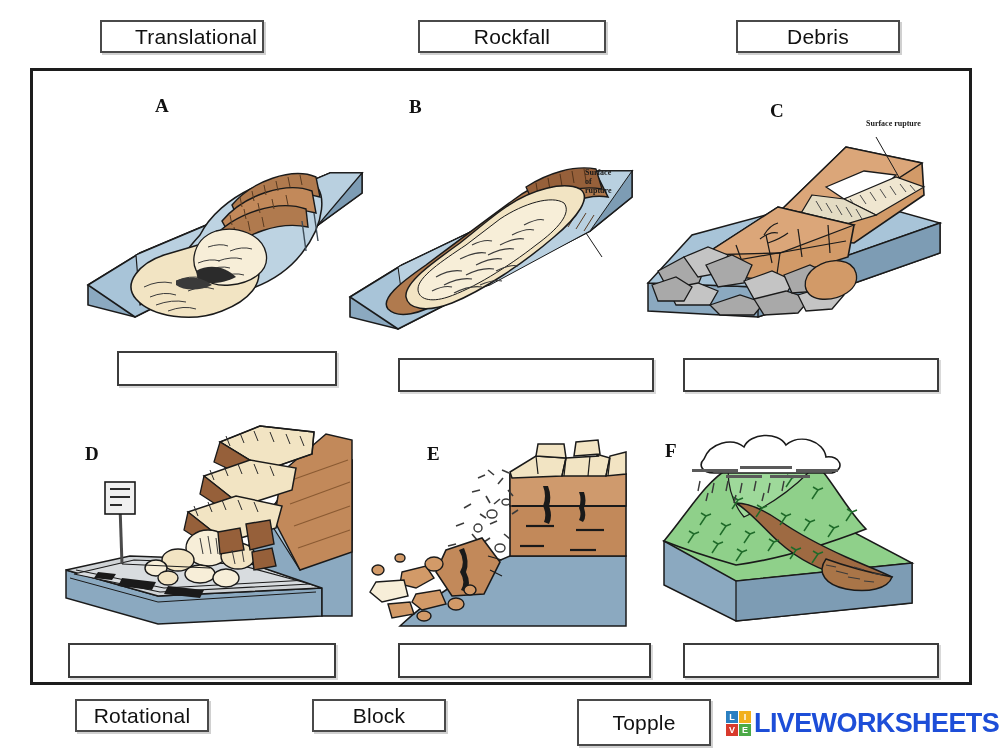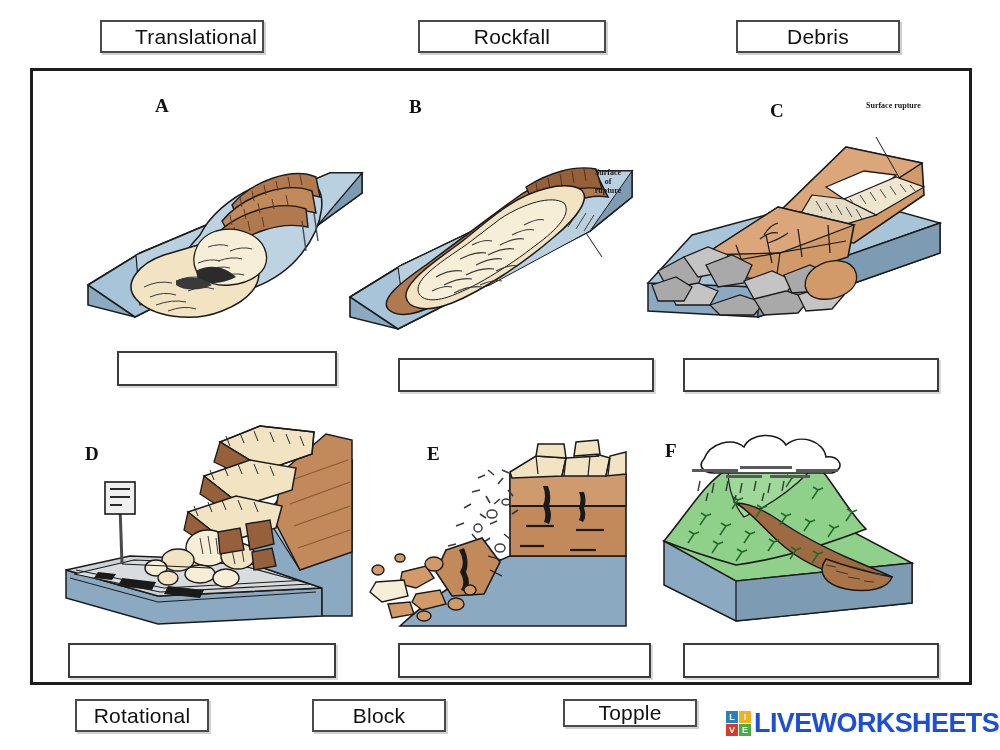--- a/index.html
+++ b/index.html
@@ -251,21 +251,21 @@
         <path d="M140,200 q14,-6 22,-4"></path>
           <path d="M156,186 q14,-7 22,-5"></path>
         <path d="M92,206 q12,-6 20,-4"></path>
           <path d="M132,160 q12,-6 20,-4"></path>
       </g>
 
       <line x1="246" y1="148" x2="262" y2="172" stroke="#1a1a1a" stroke-width="1"></line>
     </svg>
   </div>
   <div class="fig-letter" style="left:409px;top:96px;">B</div>
-  <div class="callout" style="left:585px;top:168px;width:46px;text-align:center;">Surface
+  <div class="callout" style="left:585px;top:168px;width:46px;">Surface
 of
 rupture</div>
 
   <div class="cell" style="left:640px;top:95px;width:320px;height:230px;">
     <svg width="320" height="230" viewBox="0 0 320 230">
 
       <polygon points="8,188 8,216 118,222 300,158 300,128 118,192" fill="#8ba9c0" stroke="#1a1a1a" stroke-width="1.5"></polygon>
       <polygon points="8,188 118,192 300,128 200,100 52,140" fill="#a8c4d8" stroke="#1a1a1a" stroke-width="1.5"></polygon>
       <polygon points="118,192 118,222 300,158 300,128" fill="#7d9cb4" stroke="#1a1a1a" stroke-width="1.4"></polygon>
 
@@ -324,21 +324,21 @@
       </g>
 
       <path d="M176,172 C192,162 212,164 216,178 C220,194 200,206 180,204
                C162,202 160,182 176,172 Z" fill="#d29a68" stroke="#1a1a1a" stroke-width="1.3"></path>
 
       <line x1="260" y1="84" x2="244" y2="56" stroke="#1a1a1a" stroke-width="1"></line>
       <line x1="244" y1="56" x2="236" y2="42" stroke="#1a1a1a" stroke-width="1"></line>
     </svg>
   </div>
   <div class="fig-letter" style="left:770px;top:100px;">C</div>
-  <div class="callout" style="left:866px;top:101px;width:90px;font-family:Liberation Serif, serif;">Surface rupture</div>
+  <div class="callout" style="left:866px;top:119px;width:90px;font-family:Liberation Serif, serif;">Surface rupture</div>
 
   <div class="blank" style="left:117px;top:351px;width:220px;height:35px;"></div>
   <div class="blank" style="left:398px;top:358px;width:256px;height:34px;"></div>
   <div class="blank" style="left:683px;top:358px;width:256px;height:34px;"></div>
 
   <div class="cell" style="left:60px;top:420px;width:300px;height:220px;">
     <svg width="300" height="220" viewBox="0 0 300 220">
 
       <polygon points="6,150 6,178 98,204 262,196 262,168 98,176" fill="#8ba9c0" stroke="#1a1a1a" stroke-width="1.5"></polygon>
       <polygon points="6,150 98,176 262,168 180,140 70,136" fill="#cfd3d6" stroke="#1a1a1a" stroke-width="1.4"></polygon>
@@ -589,21 +589,21 @@
   <div class="blank" style="left:68px;top:643px;width:268px;height:35px;"></div>
   <div class="blank" style="left:398px;top:643px;width:253px;height:35px;"></div>
   <div class="blank" style="left:683px;top:643px;width:256px;height:35px;"></div>
 
   <div class="chip" style="left:312px;top:699px;width:134px;height:33px;">
     <span>Block</span>
   </div>
   <div class="chip" style="left:75px;top:699px;width:134px;height:33px;">
     <span>Rotational</span>
   </div>
-  <div class="chip" style="left:563px;top:699px;width:134px;height:28px;">
+  <div class="chip" style="left:577px;top:699px;width:134px;height:47px;">
     <span>Topple</span>
   </div>
 
   <div class="brand" style="left:726px;top:706px;">
     <span class="brand-mark">
       <i class="bm-l">L</i>
       <i class="bm-i">I</i>
       <i class="bm-v">V</i>
       <i class="bm-e">E</i>
     </span>

